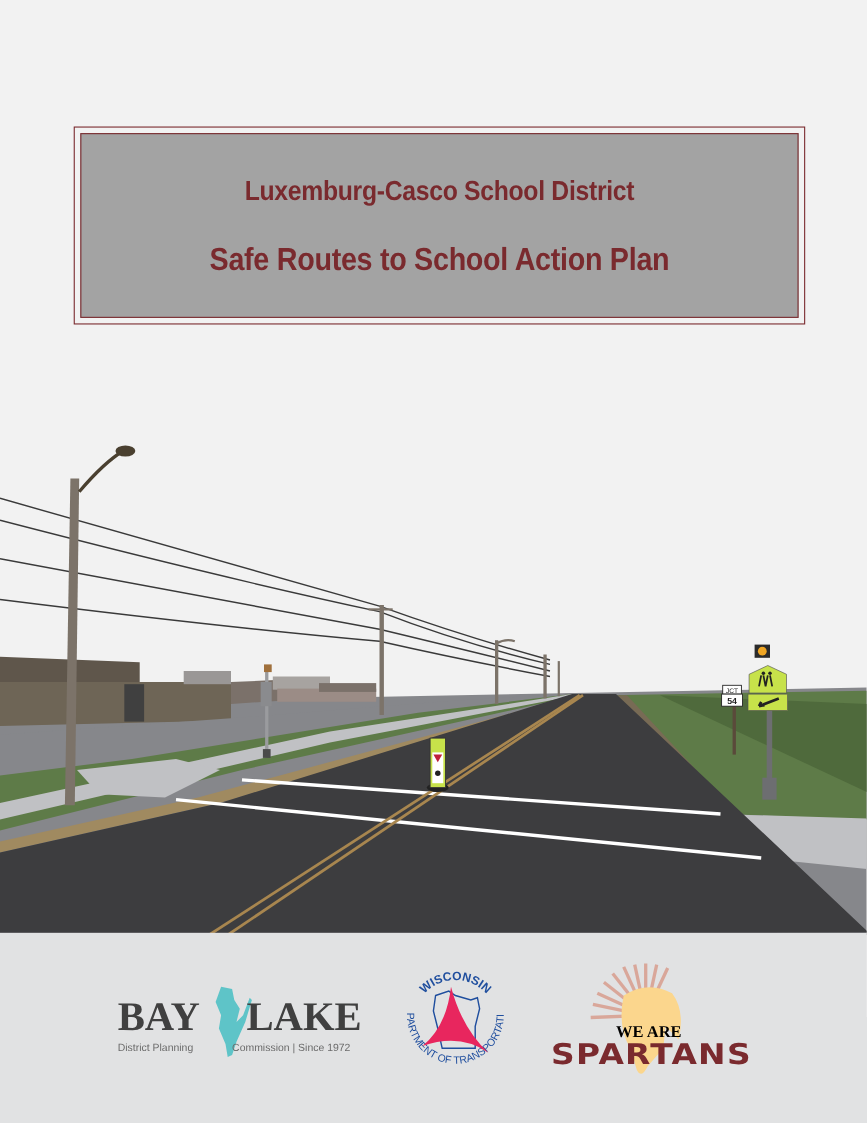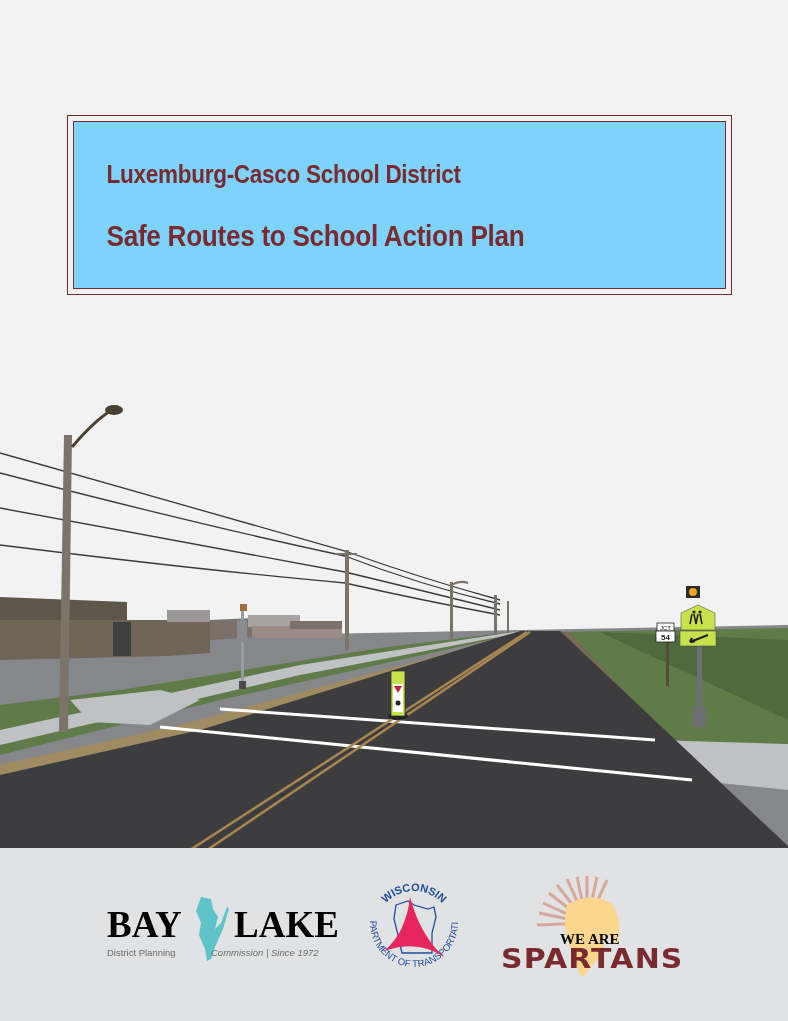--- a/index.html
+++ b/index.html
@@ -8,42 +8,43 @@
     background: #f2f2f2;
     font-family: "Liberation Sans", sans-serif;
     position: relative;
   }
   .title-frame {
     position: absolute; left: 67px; top: 115px; width: 665px; height: 180px;
     border: 1px solid #7a2a2e; box-sizing: border-box;
   }
   .title-inner {
     position: absolute; left: 5px; top: 5px; right: 5px; bottom: 5px;
-    border: 1.5px solid #7a2a2e; background: #7dd3fc;
+    border: 1.5px solid #7a2a2e; background: #a3a3a3;
+    text-align: center;
   }
   .title-line1 {
     position: absolute; left: 0; right: 0; top: 38px;
     font-family: "Liberation Sans Narrow", "Liberation Sans", sans-serif;
     font-weight: bold; font-size: 25px; color: #7a2a2e;
     letter-spacing: -0.3px; transform: scaleX(0.9);
   }
   .title-line2 {
     position: absolute; left: 0; right: 0; top: 98px;
     font-weight: bold; font-size: 29px; color: #7a2a2e;
     letter-spacing: -0.3px; transform: scaleX(0.9);
   }
   .scene { position: absolute; left: 0; top: 380px; width: 788px; height: 470px; }
   .footer {
     position: absolute; left: 0; top: 848px; width: 788px; height: 173px;
     background: #e1e2e3;
   }
   .baylake { position: absolute; left: 107px; top: 895px; width: 225px; height: 70px; }
   .bl-big {
     position: absolute; top: 8px; font-family: "Liberation Serif", serif;
-    font-weight: bold; font-size: 37px; color: #000000; letter-spacing: 0px;
+    font-weight: bold; font-size: 37px; color: #404040; letter-spacing: 0px;
   }
   .bl-small {
     position: absolute; top: 52px; font-size: 9.5px; color: #6b6b6b;
   }
   .wisdot { position: absolute; left: 358px; top: 873px; width: 112px; height: 112px; }
   .spartans { position: absolute; left: 497px; top: 873px; width: 190px; height: 110px; }
   .sp-weare {
     position: absolute; left: 63px; top: 58px; font-family: "Liberation Serif", serif;
     font-weight: bold; font-size: 15px; color: #000000;
   }
@@ -152,23 +153,23 @@
   </g>
 </svg>
 
 <div class="footer"></div>
 
 <div class="baylake">
   <div class="bl-big" style="left:0;">BAY</div>
   <svg style="position:absolute;left:84px;top:0px;" width="42" height="70" viewBox="0 0 42 70">
     <path d="M10,2 L20,4 L22,14 L27,22 L24,34 L30,28 L36,12 L38,14 L32,34 L24,52 L20,64 L16,66 L14,54 L8,40 L10,28 L5,16 Z" fill="#5ec4c8"></path>
   </svg>
-  <div class="bl-big" style="left:117px;margin-left:10px;">LAKE</div>
+  <div class="bl-big" style="left:117px;">LAKE</div>
   <div class="bl-small" style="left:0;">District Planning</div>
-  <div class="bl-small" style="left:104px;font-style:italic;">Commission | Since 1972</div>
+  <div class="bl-small" style="left:104px;">Commission | Since 1972</div>
 </div>
 
 <svg class="wisdot" viewBox="0 0 112 112">
   <defs>
     <path id="ringTop" d="M18,56 A38,38 0 0 1 94,56"></path>
     <path id="ringBottom" d="M12,50 A44,44 0 1 0 100,50"></path>
   </defs>
   <text font-size="11" font-weight="bold" fill="#1f4e9e" font-family="Liberation Sans, sans-serif" text-anchor="middle">
     <textPath href="#ringTop" startOffset="50%">WISCONSIN</textPath>
   </text>

